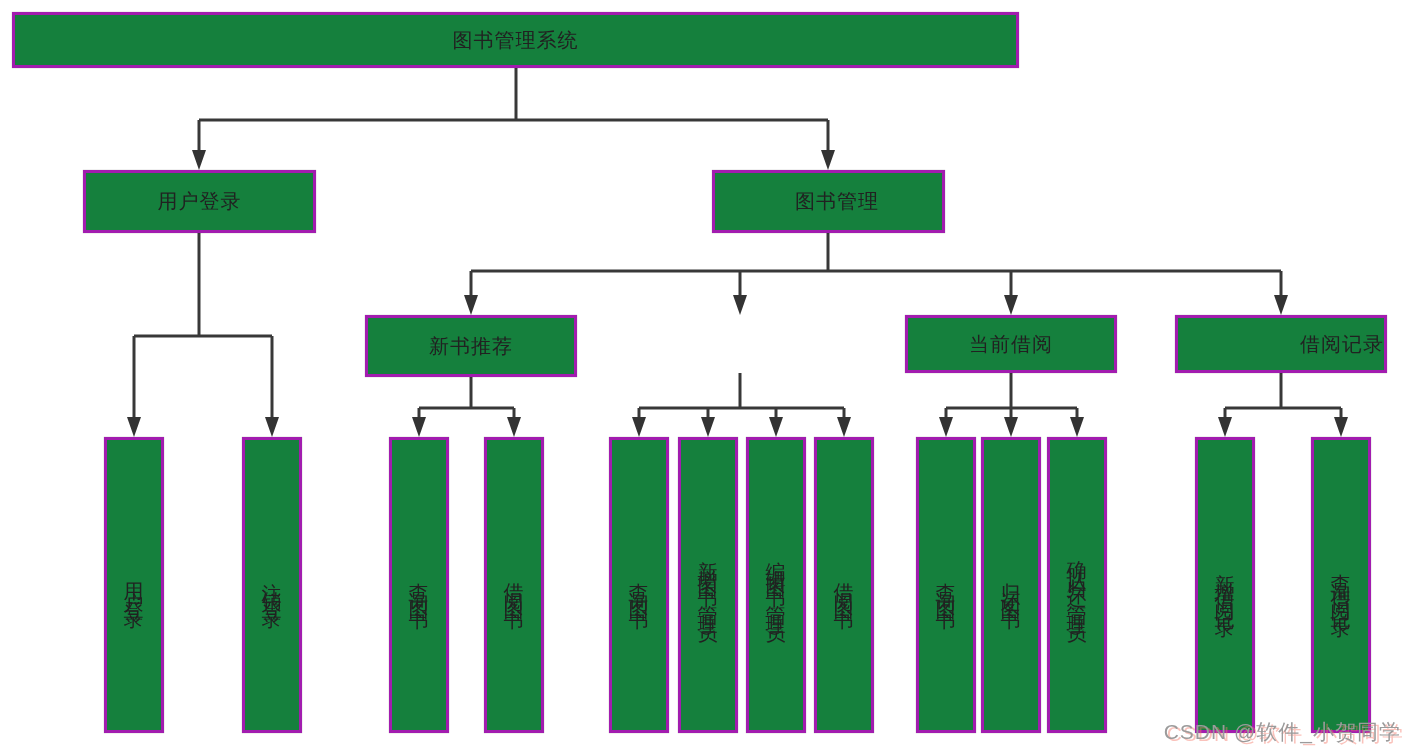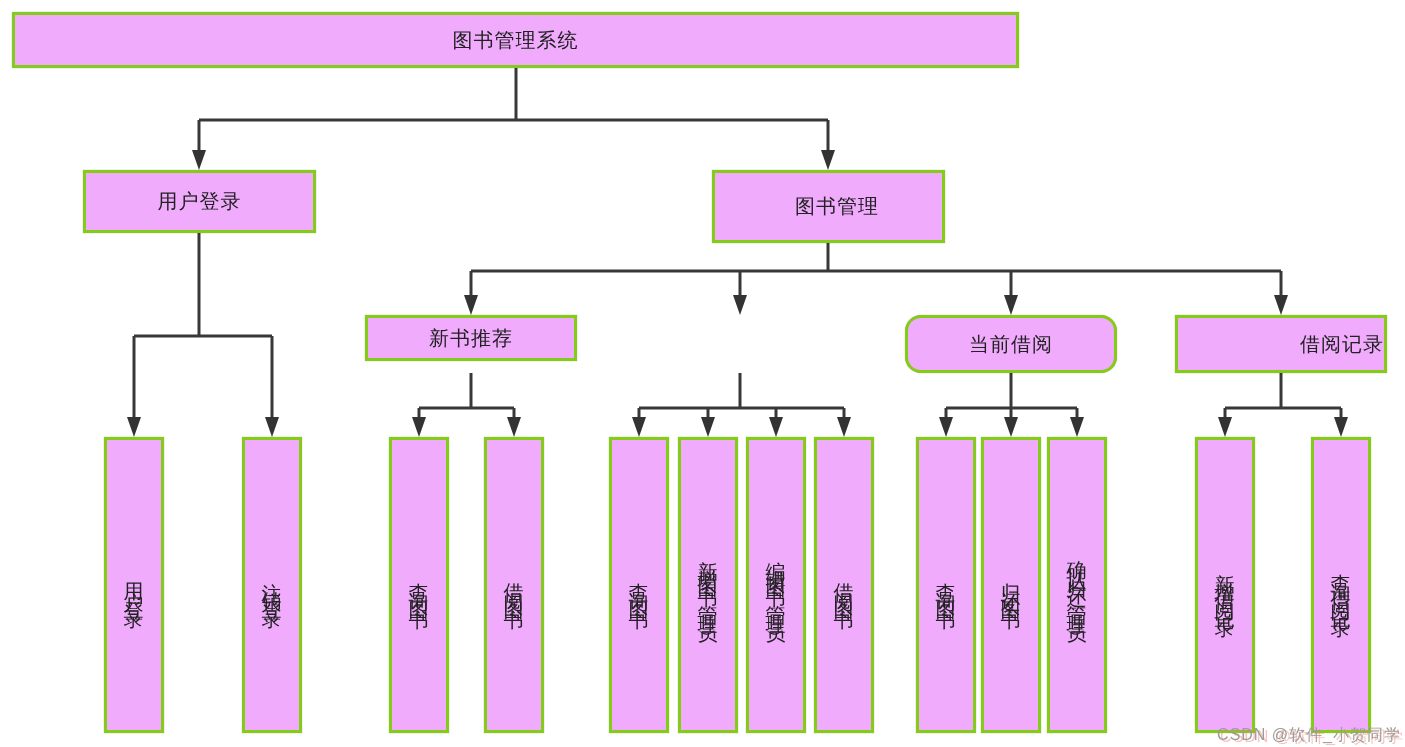--- a/index.html
+++ b/index.html
@@ -17,22 +17,22 @@
   }
   .connectors {
     position: absolute;
     left: 0;
     top: 0;
     z-index: 0;
   }
   .node {
     position: absolute;
     box-sizing: border-box;
-    background: #f0abfc;
-    border: 3px solid #84cc16;
+    background: #15803d;
+    border: 3px solid #a21caf;
     color: #212121;
     display: flex;
     align-items: center;
     justify-content: center;
     z-index: 1;
     box-shadow: 0 0 1px rgba(0,0,0,0.35);
   }
   .node.h {
     font-size: 20px;
     letter-spacing: 1px;
@@ -48,33 +48,33 @@
     font-size: 20px;
     letter-spacing: 9px;
     line-height: 1;
     white-space: nowrap;
     color: #212121;
   }
   .watermark {
     position: absolute;
     right: 4px;
     bottom: 1px;
-    font-size: 16px;
+    font-size: 21px;
     color: #9b9b9b;
     text-shadow: 3px 2px 0 rgba(244, 120, 104, 0.45);
     z-index: 2;
     letter-spacing: 1px;
   }
   
   #n-root        { left: 12px;  top: 12px;  width: 1007px; height: 56px; }
   #n-user-login  { left: 83px;  top: 170px; width: 233px;  height: 63px; }
-  #n-book-mgmt   { left: 712px; top: 170px; width: 233px;  height: 73px; padding-left: 17px; }
-  #n-new-book    { left: 365px; top: 315px; width: 212px;  height: 46px; }
+  #n-book-mgmt   { left: 712px; top: 170px; width: 233px;  height: 63px; padding-left: 17px; }
+  #n-new-book    { left: 365px; top: 315px; width: 212px;  height: 62px; }
   #n-book-borrow { left: 634px; top: 315px; width: 212px;  height: 58px; }
-  #n-cur-borrow  { left: 905px; top: 315px; width: 212px;  height: 58px; border-radius: 16px; }
+  #n-cur-borrow  { left: 905px; top: 315px; width: 212px;  height: 58px; }
   #n-borrow-rec  { left: 1175px;top: 315px; width: 212px;  height: 58px; justify-content: flex-end; }
   #lf-user-login { left: 104px; }
   #lf-logout     { left: 242px; }
   #lf-nb-query   { left: 389px; }
   #lf-nb-borrow  { left: 484px; }
   #lf-bb-query   { left: 609px; }
   #lf-bb-add     { left: 678px; }
   #lf-bb-edit    { left: 746px; }
   #lf-bb-borrow  { left: 814px; }
   #lf-cb-query   { left: 916px; }

